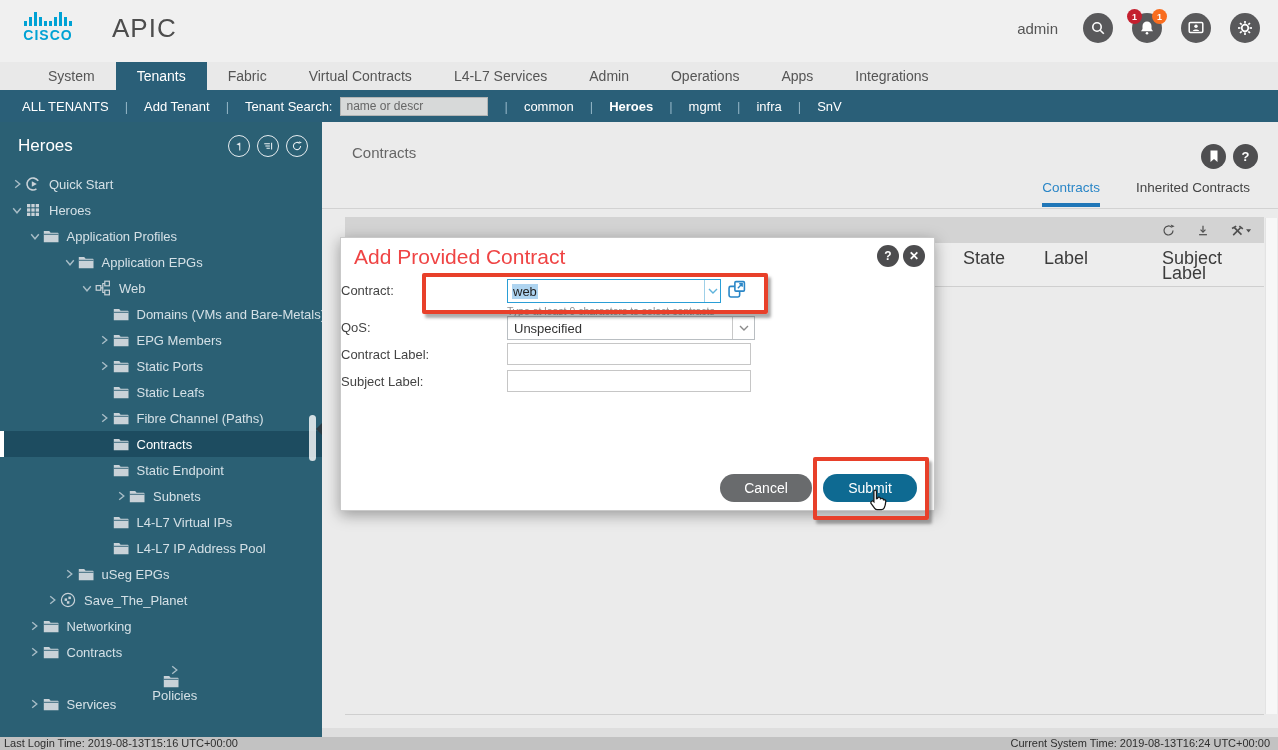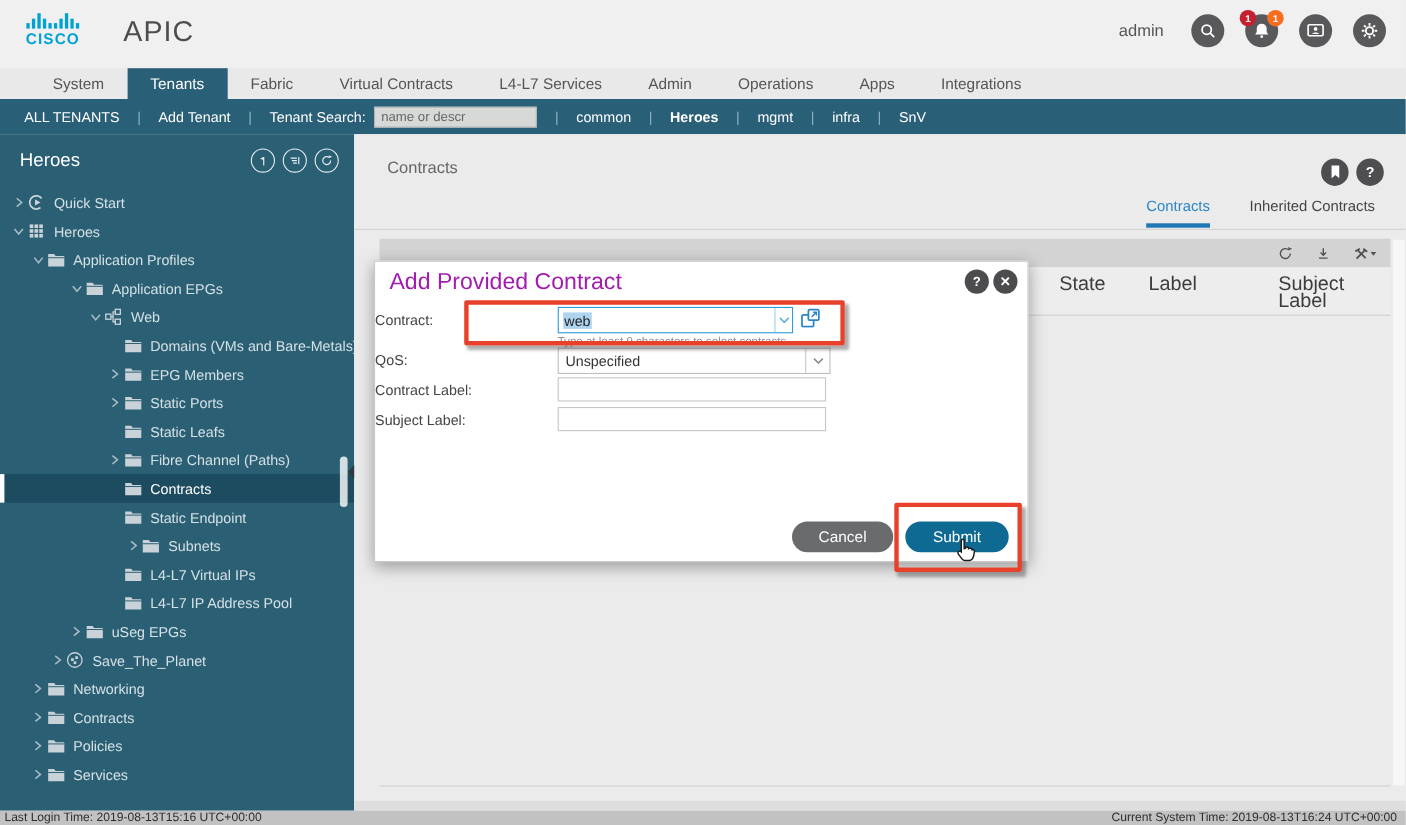--- a/index.html
+++ b/index.html
@@ -61,21 +61,21 @@
   .tbl-toolbar { position:absolute; left:23px; right:14px; top:95px; height:26px; background:#d3d3d3; display:flex; align-items:center; justify-content:flex-end; gap:20px; padding-right:12px; }
   .ticon { display:inline-flex; align-items:center; cursor:pointer; }
   .tbl-header { position:absolute; left:23px; right:14px; top:121px; height:44px; background:#ededed; border-bottom:1px solid #cfcfcf; }
   .col-h { position:absolute; top:8px; font-size:18px; color:#3c3c3c; width:90px; line-height:15px; }
   .panel-bottom-line { position:absolute; left:23px; right:14px; top:592px; border-top:1px solid #cfcfcf; }
   .main-bottom-strip { position:absolute; left:0; right:0; top:606px; height:9px; background:#dedede; }
   .main-scroll { position:absolute; right:1px; top:96px; width:12px; height:496px; background:#f7f7f7; border-left:1px solid #e3e3e3; }
 
   
   .modal { position:absolute; left:340px; top:237px; width:595px; height:274px; background:#fff; border:1px solid #c9c9c9; box-shadow:0 4px 14px rgba(0,0,0,.35); z-index:10; }
-  .modal-title { position:absolute; left:13px; top:7px; font-size:21px; color:#a21caf; font-weight:400; }
+  .modal-title { position:absolute; left:13px; top:7px; font-size:21px; color:#ef4444; font-weight:400; }
   .modal-circles { position:absolute; right:9px; top:7px; display:flex; gap:4px; }
   .mdc { width:22px; height:22px; border-radius:50%; background:#4c4c4e; color:#fff; font-size:12px; font-weight:bold; display:flex; align-items:center; justify-content:center; cursor:pointer; }
   .f-label { position:absolute; left:0; width:155px; text-align:left; font-size:13px; color:#444; line-height:24px; }
   .combo { position:absolute; left:166px; top:41px; width:214px; height:24px; border:1px solid #2a9ed6; background:#fff; display:flex; align-items:center; cursor:text; }
   .combo .val { margin-left:4px; font-size:13px; color:#222; background:#aed4f0; padding:0 1px; }
   .combo .chev { margin-left:auto; width:16px; height:100%; border-left:1px solid #9fd0e8; display:flex; align-items:center; justify-content:center; }
   .ext-icon { position:absolute; left:387px; top:42px; cursor:pointer; }
   .hint { position:absolute; left:166px; top:67px; font-size:10.5px; color:#8f8f8f; }
   .select { position:absolute; left:166px; top:78px; width:248px; height:24px; border:1px solid #b9bec2; background:#fff; display:flex; align-items:center; cursor:pointer; }
   .select .val { margin-left:6px; font-size:13px; color:#333; }
@@ -469,21 +469,21 @@
           </svg>
         </span>
         <span class="tw-icon">
           <svg width="16" height="13" viewBox="0 0 16 13">
             <path d="M.8 1h5.4l1.4 1.8h7.2a.7.7 0 0 1 .7.7v8.7H.8z" fill="#c9d2d8"></path>
             <path d="M.8 4.3h14.7" stroke="#2b6074" stroke-width=".9"></path>
           </svg>
         </span>
         <span>Contracts</span>
       </div>
-      <div class="tree-row" style="padding-left: 27.5px;">
+      <div class="tree-row" style="padding-left: 27.5px; flex-direction: column;">
         <span class="tw-arrow">
           <svg width="7" height="10" viewBox="0 0 7 10">
             <polyline points="1.2,1.2 5.8,5 1.2,8.8" fill="none" stroke="#a7bcc6" stroke-width="1.4"></polyline>
           </svg>
         </span>
         <span class="tw-icon">
           <svg width="16" height="13" viewBox="0 0 16 13">
             <path d="M.8 1h5.4l1.4 1.8h7.2a.7.7 0 0 1 .7.7v8.7H.8z" fill="#c9d2d8"></path>
             <path d="M.8 4.3h14.7" stroke="#2b6074" stroke-width=".9"></path>
           </svg>

